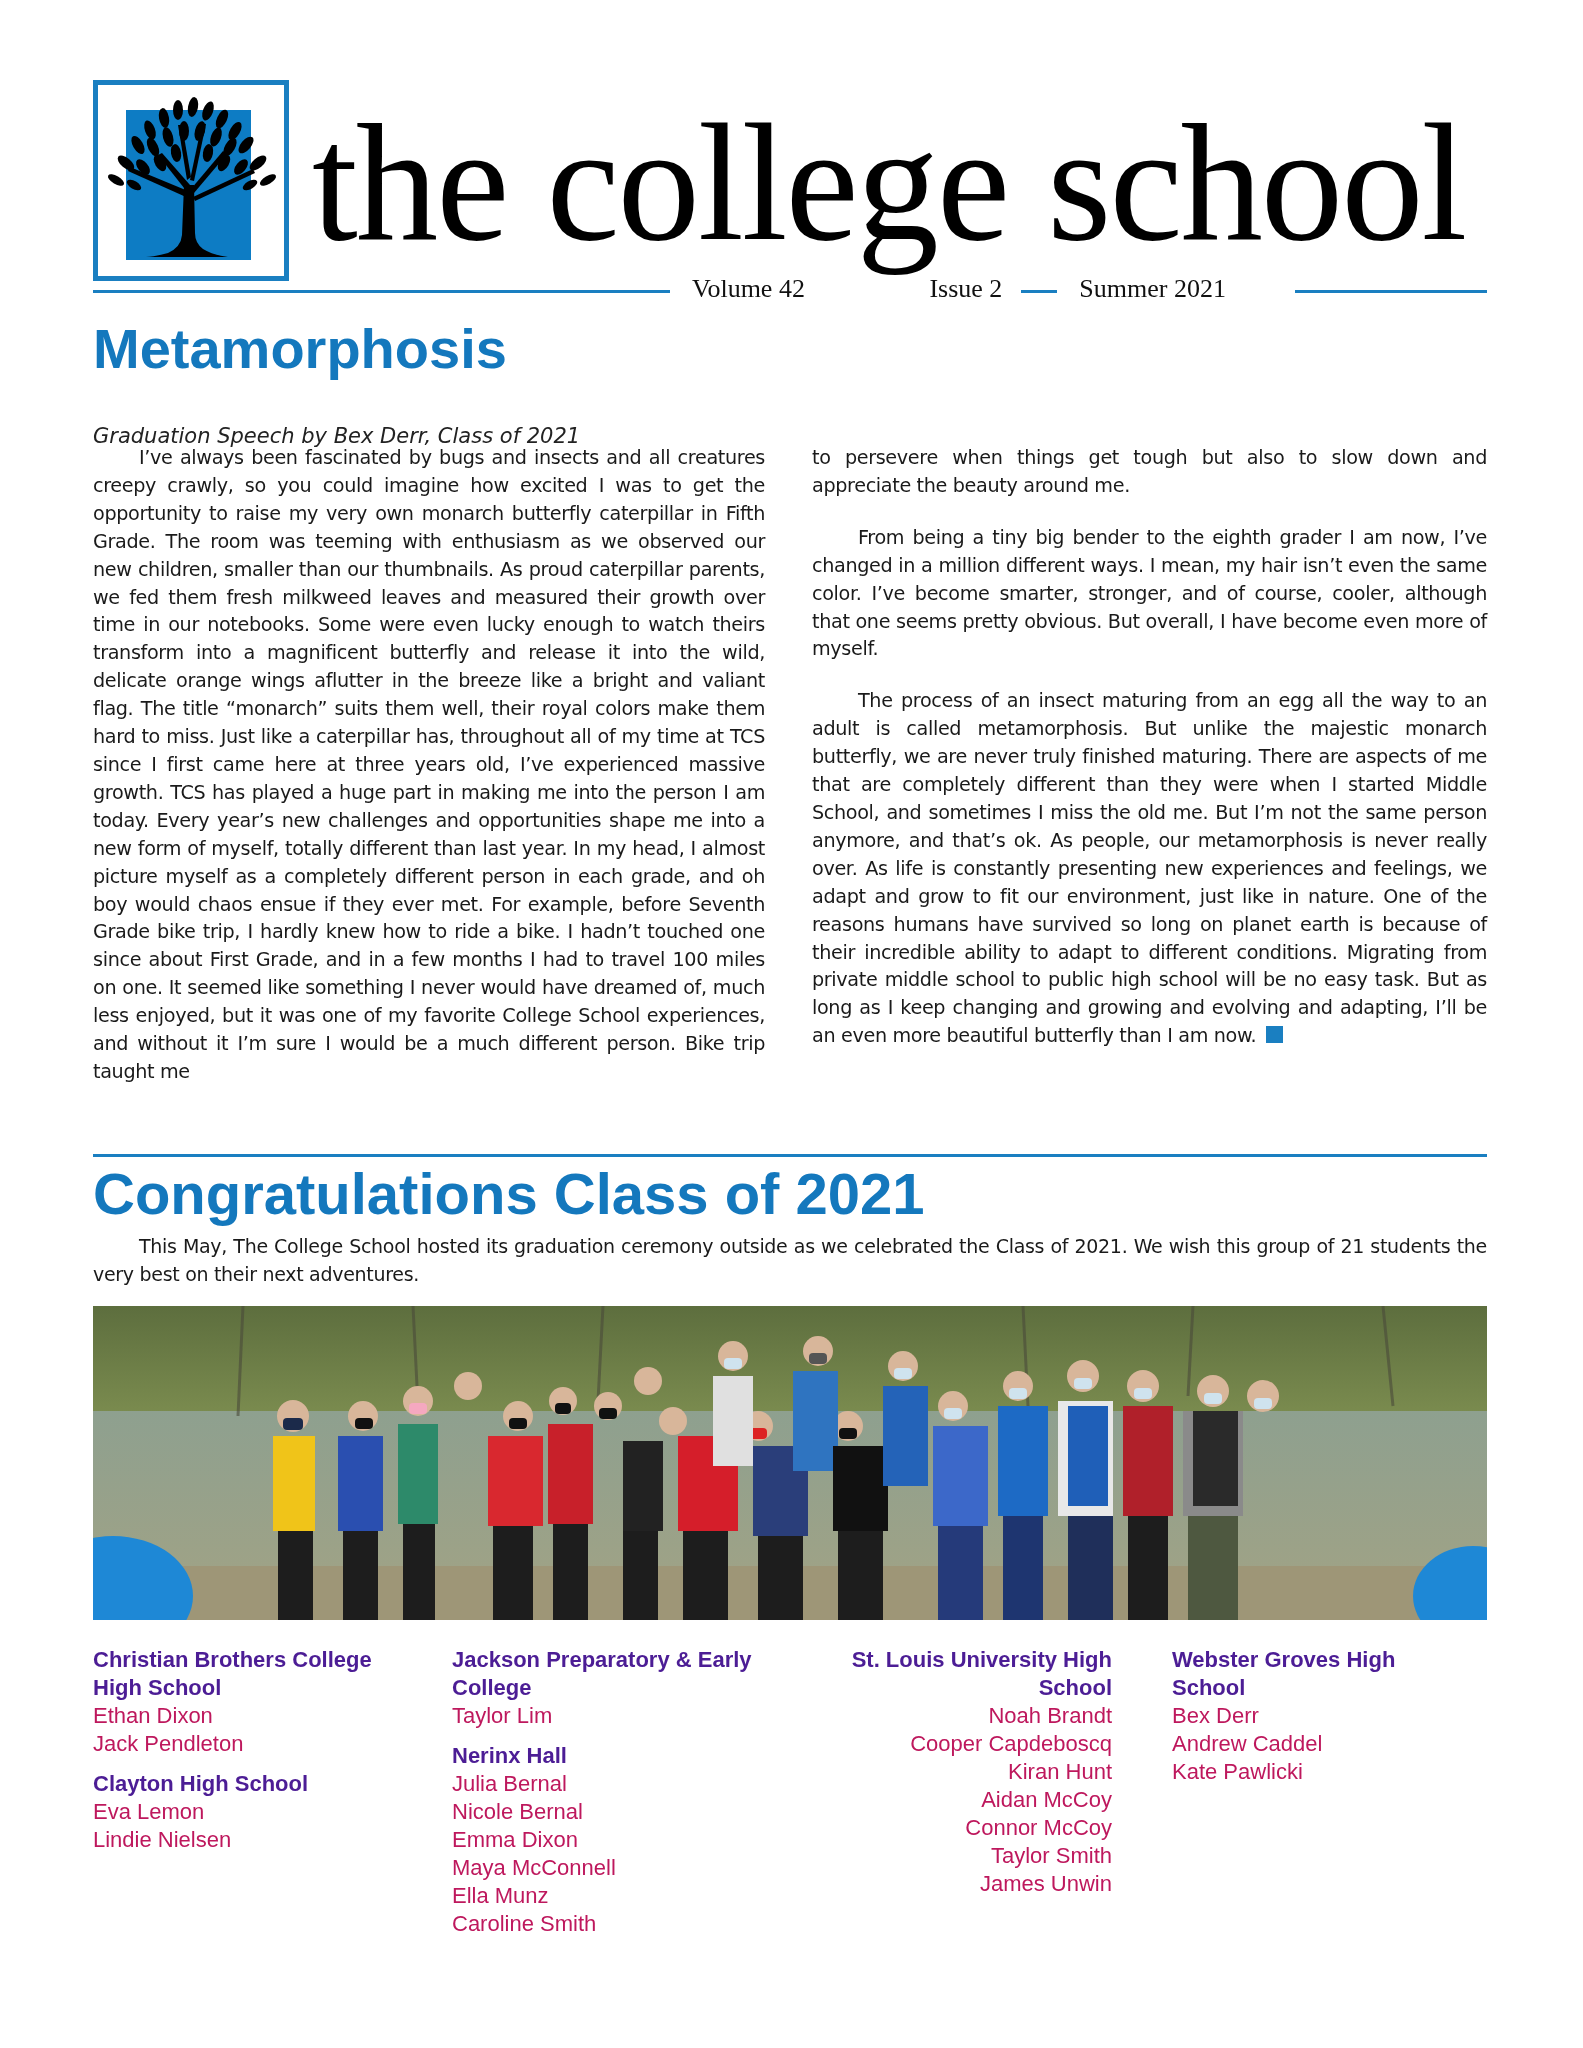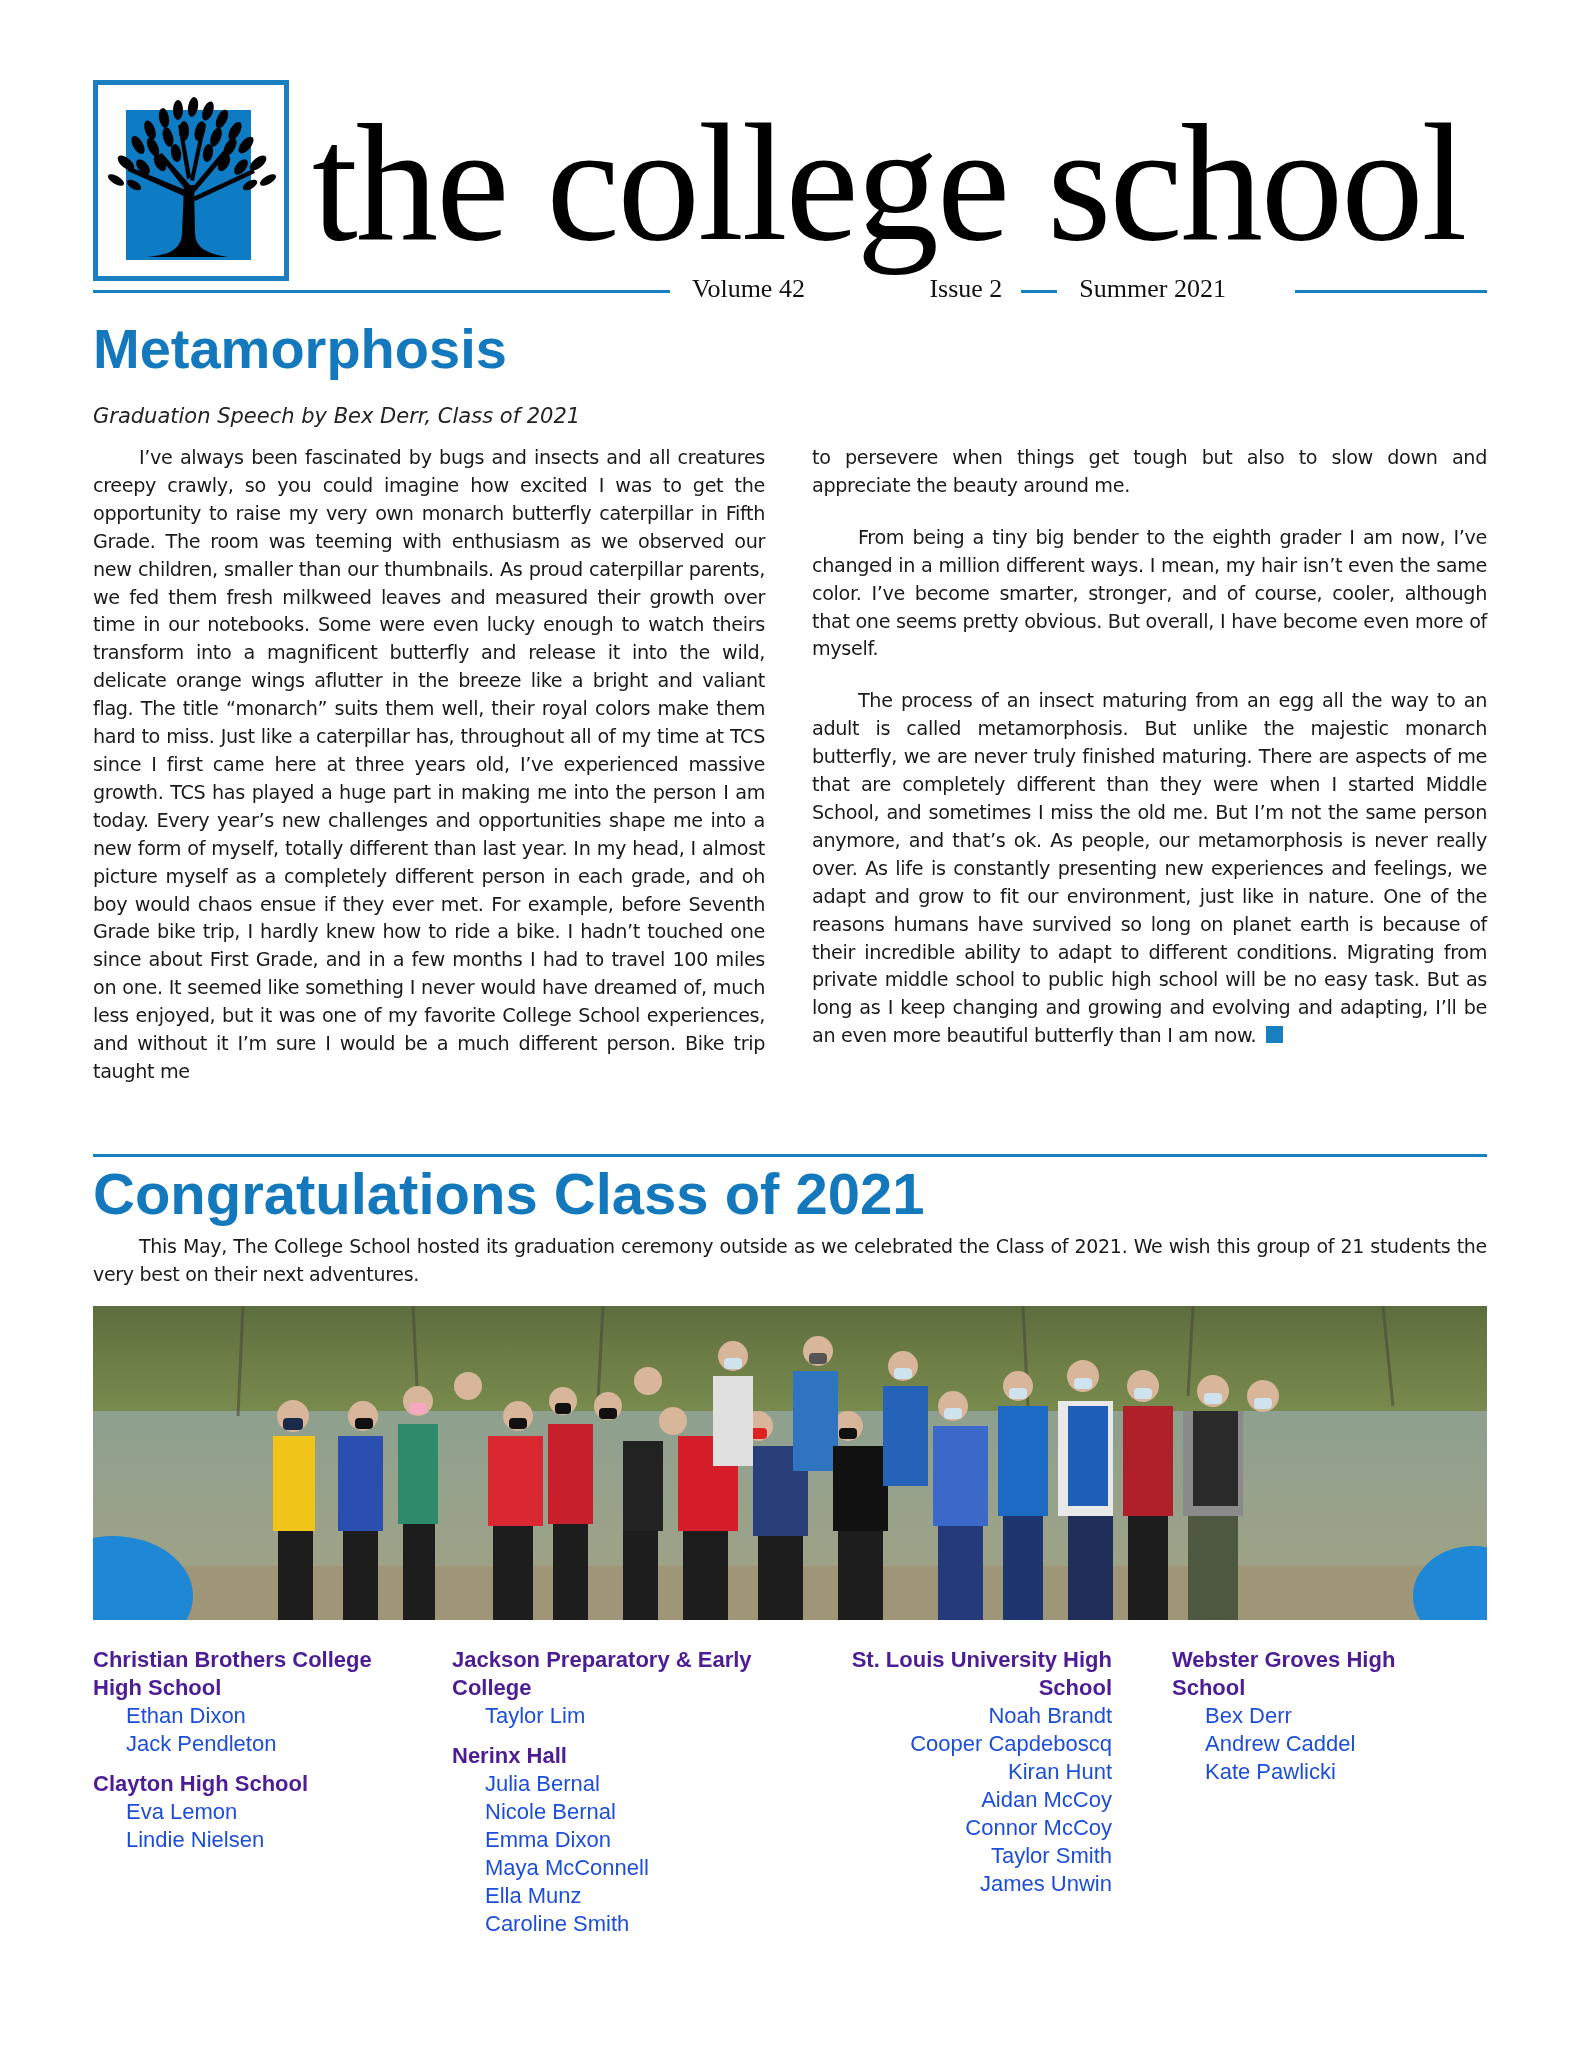--- a/index.html
+++ b/index.html
@@ -14,42 +14,42 @@
   .rule-left { left: 93px; top: 290px; width: 577px; height: 3px; background: #1a7fc1; }
   .issue-line { left: 692px; top: 274px; font-family: "Liberation Serif", serif; font-size: 26px; color: #111; white-space: nowrap; }
   .issue-line span { display: inline-block; }
   .vol { margin-right: 118px; }
   .dash { display: inline-block; width: 36px; height: 3px; background: #1a7fc1; vertical-align: middle; margin: 0 16px 0 12px; }
   .rule-right { left: 1295px; top: 290px; width: 192px; height: 3px; background: #1a7fc1; }
 
   
   .h1 { font-family: Liberation Sans, sans-serif; font-weight: bold; color: #1478bd; }
   .headline-1 { left: 93px; top: 318px; font-size: 56px; line-height: 1.1; }
-  .byline { left: 93px; top: 404px; font-family: "DejaVu Sans", sans-serif; font-style: italic; font-size: 21px; color: #222; white-space: nowrap; }
+  .byline { left: 93px; top: 424px; font-family: "DejaVu Sans", sans-serif; font-style: italic; font-size: 21px; color: #222; white-space: nowrap; }
   .col { font-family: "DejaVu Sans", sans-serif; font-size: 19.2px; line-height: 27.9px; text-align: justify; color: #1a1a1a; letter-spacing: -0.35px; }
   .col p { margin: 0; text-indent: 46px; }
   .col p.noindent { text-indent: 0; }
   .col p.gap { margin-top: 24px; }
   .col-left { left: 93px; top: 444px; width: 672px; }
   .col-right { left: 812px; top: 444px; width: 675px; }
   .end-mark { display: inline-block; width: 17px; height: 17px; background: #1a7fc1; margin-left: 10px; vertical-align: -1px; }
 
   
   .rule-mid { left: 93px; top: 1154px; width: 1394px; height: 3px; background: #1a7fc1; }
   .headline-2 { left: 93px; top: 1162px; font-size: 58px; line-height: 1.1; }
   .intro { left: 93px; top: 1232px; width: 1394px; font-family: "DejaVu Sans", sans-serif; font-size: 19px; line-height: 28px; text-align: justify; letter-spacing: -0.3px; }
   .intro p { margin: 0; text-indent: 46px; }
 
   
   .photo { left: 93px; top: 1306px; width: 1394px; height: 314px; overflow: hidden; background: #6c7a55; }
 
   
   .school-col { top: 1646px; width: 300px; font-family: "Liberation Sans", sans-serif; font-size: 22px; line-height: 28px; }
   .school-col .school { color: #4c1d95; font-weight: bold; }
-  .school-col .student { color: #1d4ed8; margin-left: 33px; }
+  .school-col .student { color: #be185d; }
   .school-col .group + .group { margin-top: 12px; }
 </style>
 </head>
 <body>
 
 <div class="abs logo-box">
   <div class="logo-fill"></div>
   <svg class="logo-svg" width="186" height="191" viewBox="0 0 186 191">
     <g fill="#000">
 

